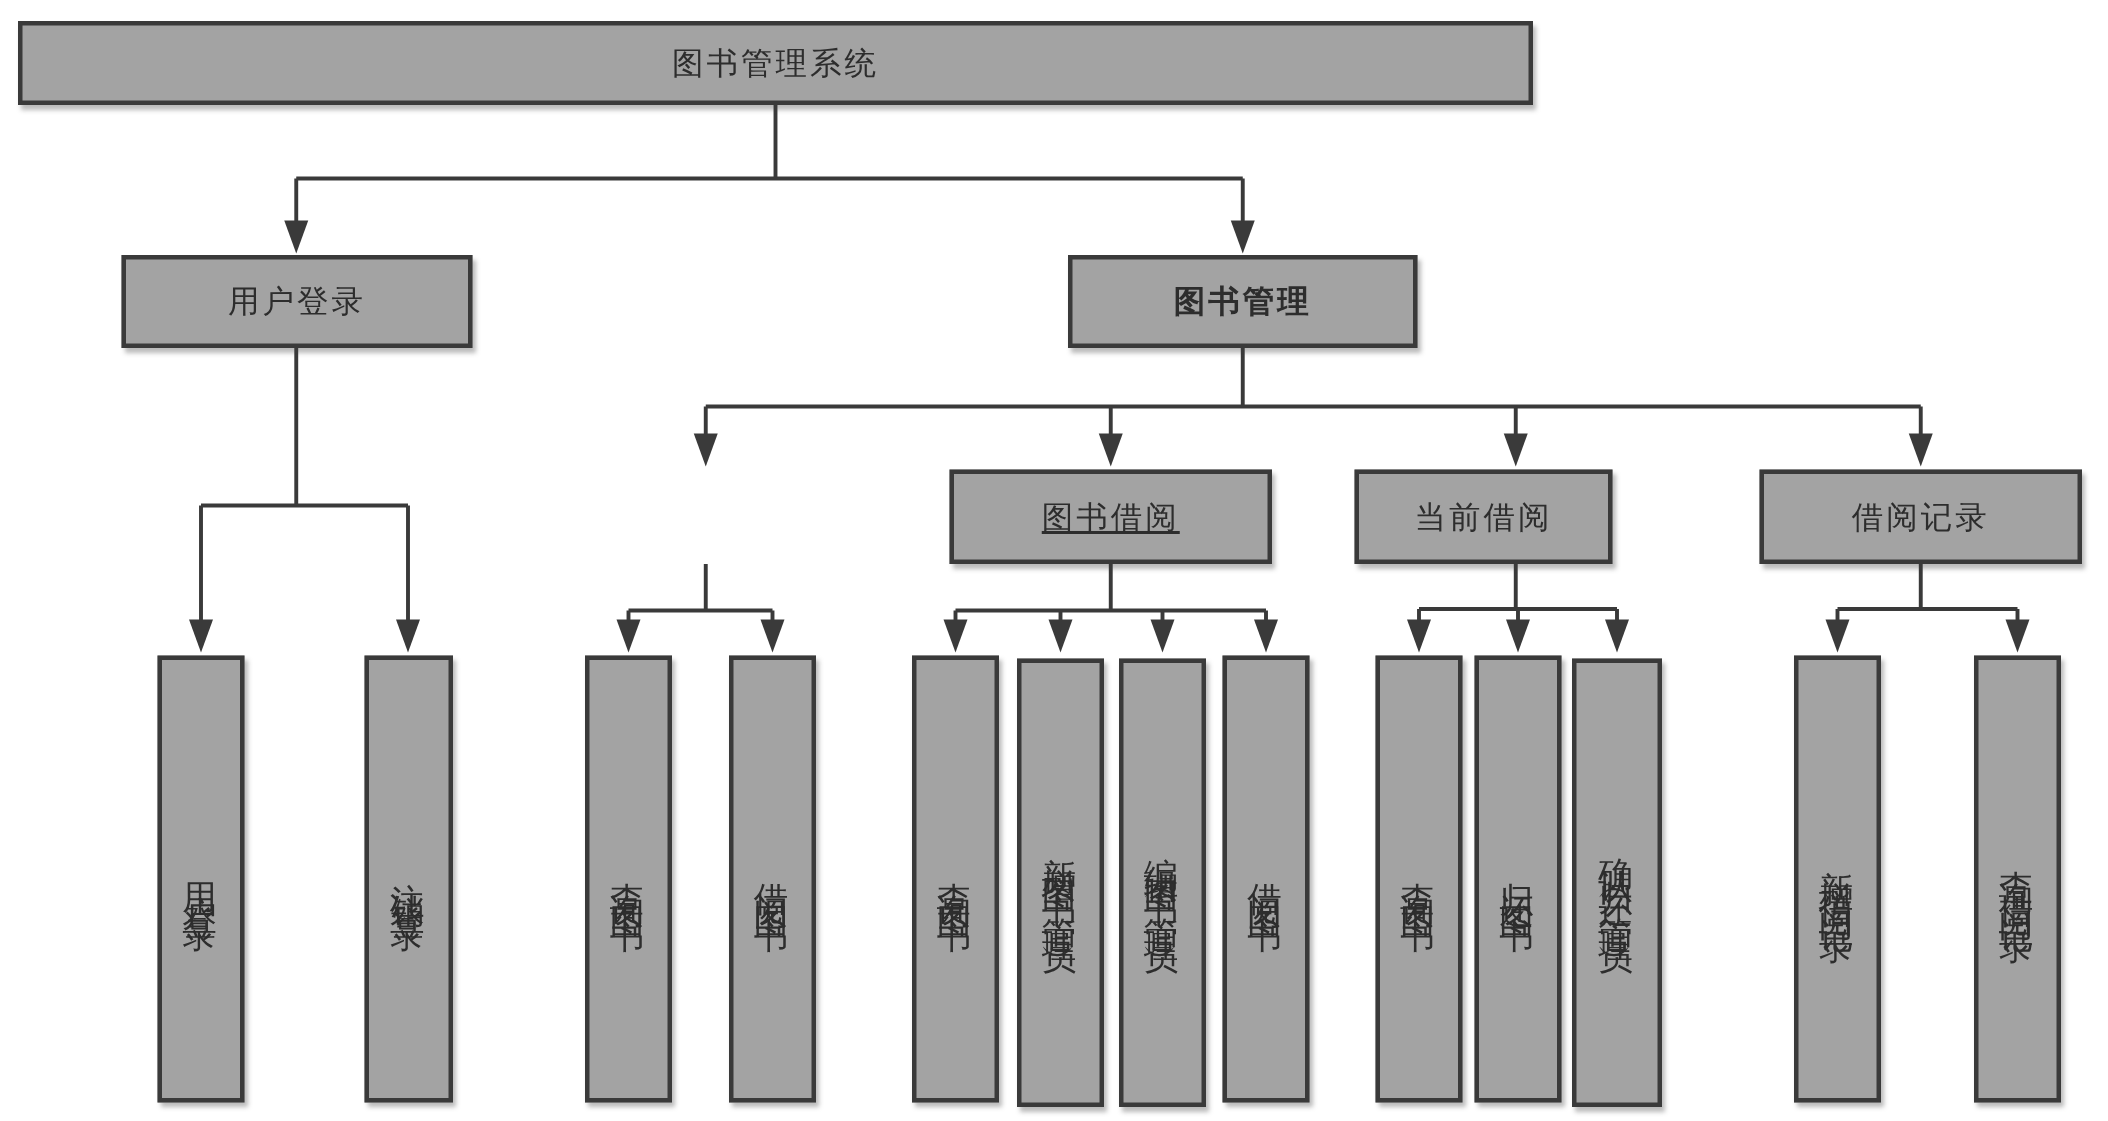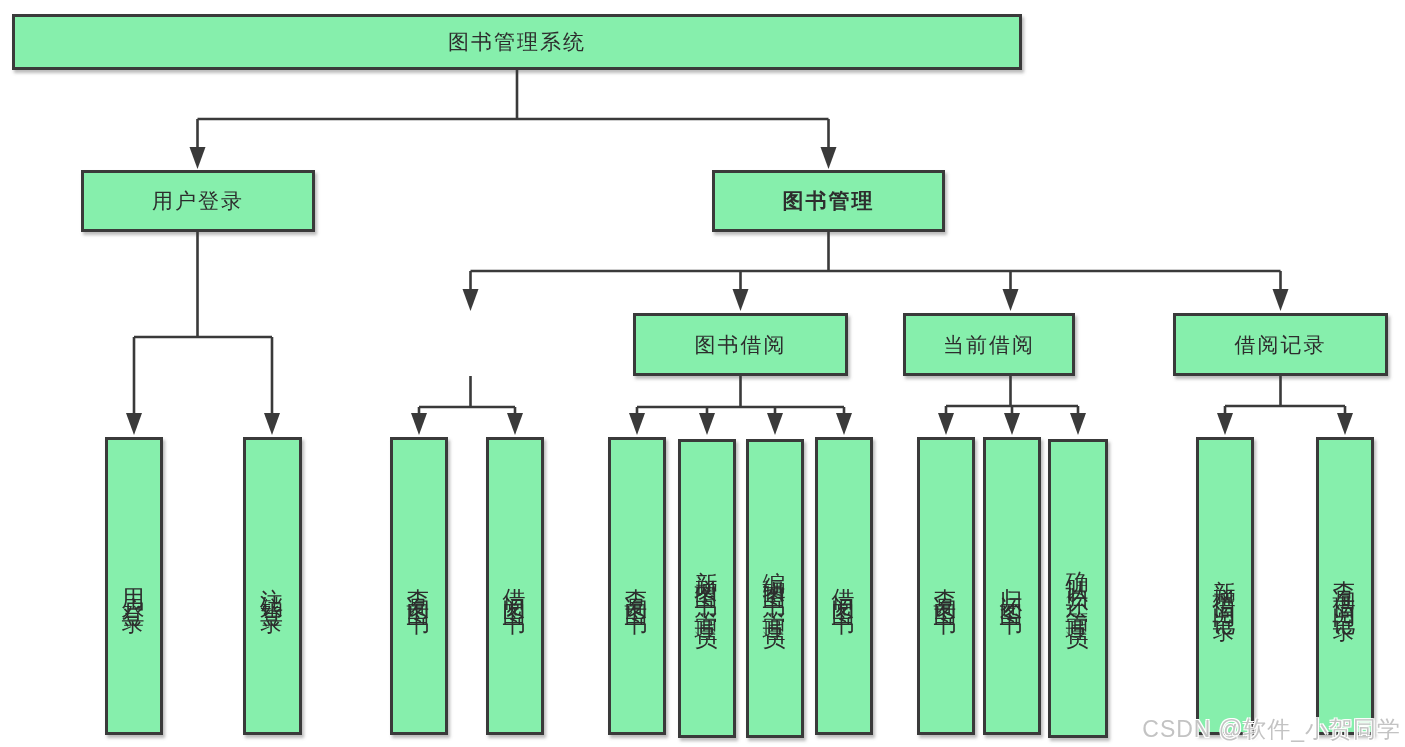--- a/index.html
+++ b/index.html
@@ -19,21 +19,21 @@
     position: absolute;
     left: 0; top: 0;
     width: 1405px;
     height: 747px;
     z-index: 1;
   }
   .box {
     position: absolute;
     box-sizing: border-box;
     border: 3px solid #3a3a3a;
-    background: #86efac;
+    background: #a3a3a3;
     display: flex;
     align-items: center;
     justify-content: center;
     color: #2d2d2d;
     font-size: 21px;
     letter-spacing: 2px;
     box-shadow: 2px 3px 3px rgba(60,60,60,0.35);
     z-index: 2;
     white-space: nowrap;
   }
@@ -91,21 +91,21 @@
       <polygon points="1217,413 1233,413 1225,435"></polygon>
       <polygon points="1337,413 1353,413 1345,435"></polygon>
     </g>
   </svg>
 
   <div class="box" style="left:12px; top:14px; width:1010px; height:56px;">图书管理系统</div>
 
   <div class="box" style="left:81px; top:170px; width:234px; height:62px;">用户登录</div>
   <div class="box" style="left:712px; top:170px; width:233px; height:62px;font-weight:bold;">图书管理</div>
 
-  <div class="box" style="left:633px; top:313px; width:215px; height:63px;">图书借阅</div>
+  <div class="box" style="left:633px; top:313px; width:215px; height:63px;text-decoration:underline;">图书借阅</div>
   <div class="box" style="left:903px; top:313px; width:172px; height:63px;">当前借阅</div>
   <div class="box" style="left:1173px; top:313px; width:215px; height:63px;">借阅记录</div>
 
   <div class="box vbox" style="left:105px; top:437px; width:58px; height:298px;">用户登录</div>
   <div class="box vbox" style="left:243px; top:437px; width:59px; height:298px;">注销登录</div>
 
   <div class="box vbox" style="left:390px; top:437px; width:58px; height:298px;">查询图书</div>
   <div class="box vbox" style="left:486px; top:437px; width:58px; height:298px;">借阅图书</div>
 
   <div class="box vbox" style="left:608px; top:437px; width:58px; height:298px;">查询图书</div>
@@ -113,15 +113,14 @@
   <div class="box vbox" style="left:746px; top:439px; width:58px; height:299px;">编辑图书（管理员）</div>
   <div class="box vbox" style="left:815px; top:437px; width:58px; height:298px;">借阅图书</div>
 
   <div class="box vbox" style="left:917px; top:437px; width:58px; height:298px;">查询图书</div>
   <div class="box vbox" style="left:983px; top:437px; width:58px; height:298px;">归还图书</div>
   <div class="box vbox" style="left:1048px; top:439px; width:60px; height:299px;">确认归还（管理员）</div>
 
   <div class="box vbox" style="left:1196px; top:437px; width:58px; height:298px;">新增借阅记录</div>
   <div class="box vbox" style="left:1316px; top:437px; width:58px; height:298px;">查询借阅记录</div>
 
-  <div class="watermark">CSDN @软件_小贺同学</div>
 
 </div>
 
 </body></html>

